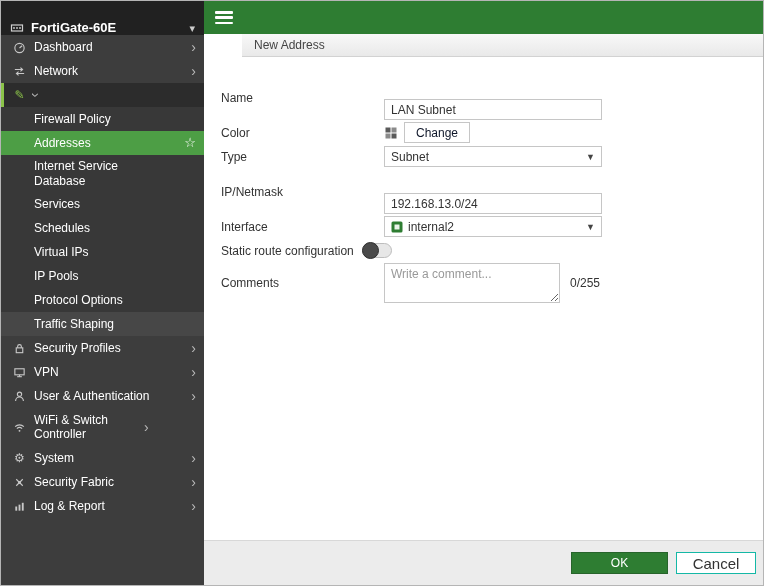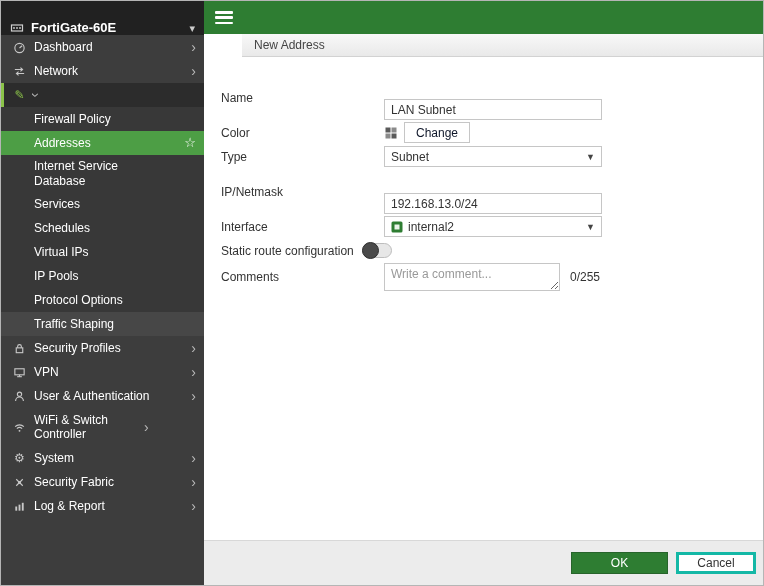--- a/index.html
+++ b/index.html
@@ -75,34 +75,34 @@
 
   .change-btn {
     height:21px; border:1px solid #c6c6c6; background:#fff; font-size:12px; color:#0f172a;
     padding:0 11px; margin-left:6px; cursor:pointer; font-family:inherit;
   }
 
   .toggle { width:30px; height:15px; border-radius:8px; background:#e7e7e7; border:1px solid #bdbdbd; position:relative; cursor:pointer; flex:none; }
   .toggle .knob { position:absolute; left:-1px; top:-2px; width:17px; height:17px; border-radius:50%; background:#4a4a4a; border:1px solid #2e2e2e; }
 
   .comment-box {
-    width:176px; height:28px; border:1px solid #c6c6c6; font-size:12px; padding:3px 6px;
+    width:176px; height:40px; border:1px solid #c6c6c6; font-size:12px; padding:3px 6px;
     color:#333; font-family:inherit; resize:both; overflow:auto;
   }
   .comment-box::placeholder { color:#999; }
   .counter { margin-left:10px; font-size:12px; color:#333; }
 
   
   .footer {
     position:absolute; left:203px; right:0; bottom:0; height:45px; background:#ececec;
     border-top:1px solid #d8d8d8; display:flex; align-items:center; justify-content:flex-end;
     padding-right:7px; gap:8px;
   }
   .btn-ok { width:97px; height:22px; background:#2e7d32; color:#fff; border:1px solid #27642b; font-size:12px; cursor:pointer; font-family:inherit; }
-  .btn-cancel { width:80px; height:22px; background:#fff; color:#333; border:3px solid #14b8a6; font-size:12px; cursor:pointer; font-family:inherit; }
+  .btn-cancel { width:80px; height:22px; background:#fff; color:#333; border:1px solid #14b8a6; font-size:15px; cursor:pointer; font-family:inherit; }
 
   svg.ic { display:block; }
 </style>
 </head>
 <body>
 
 <div class="sidebar">
 
   <div class="device-header">
     <span class="mi">

